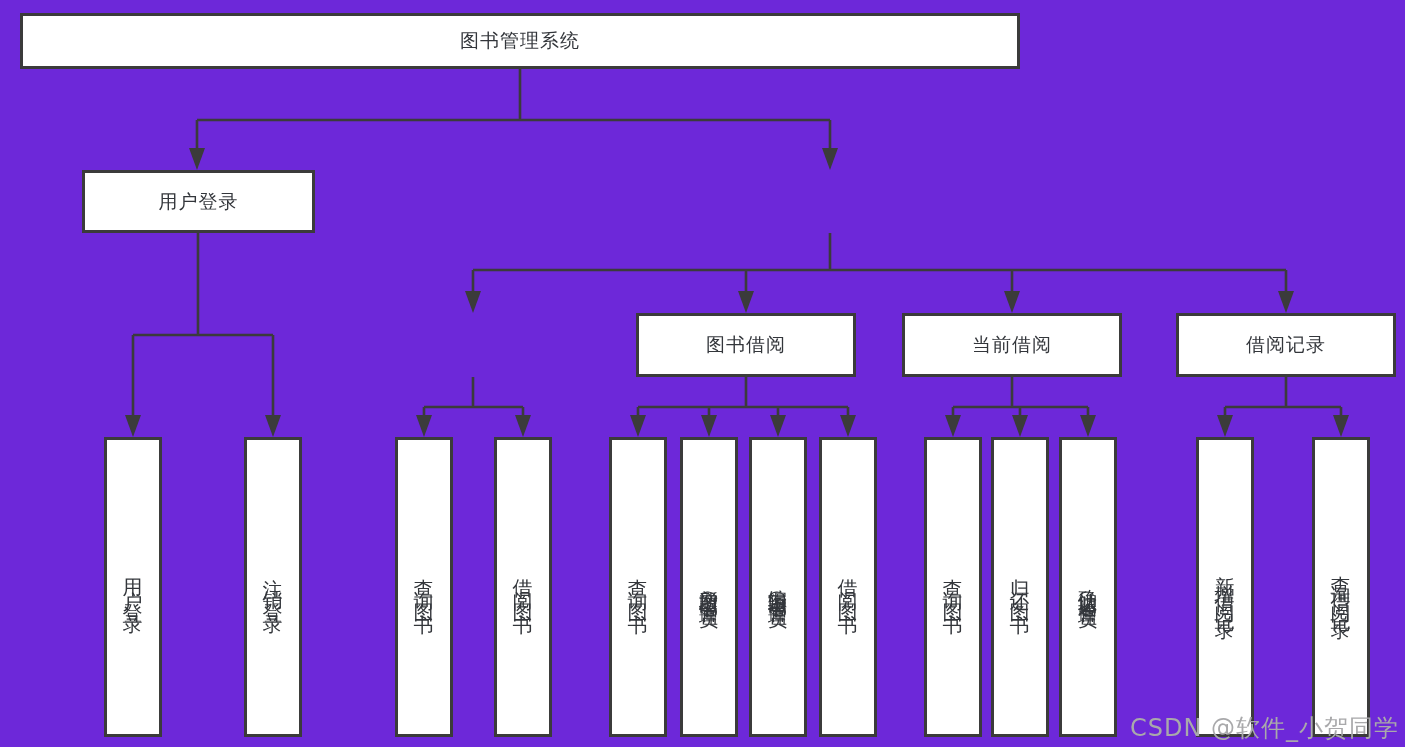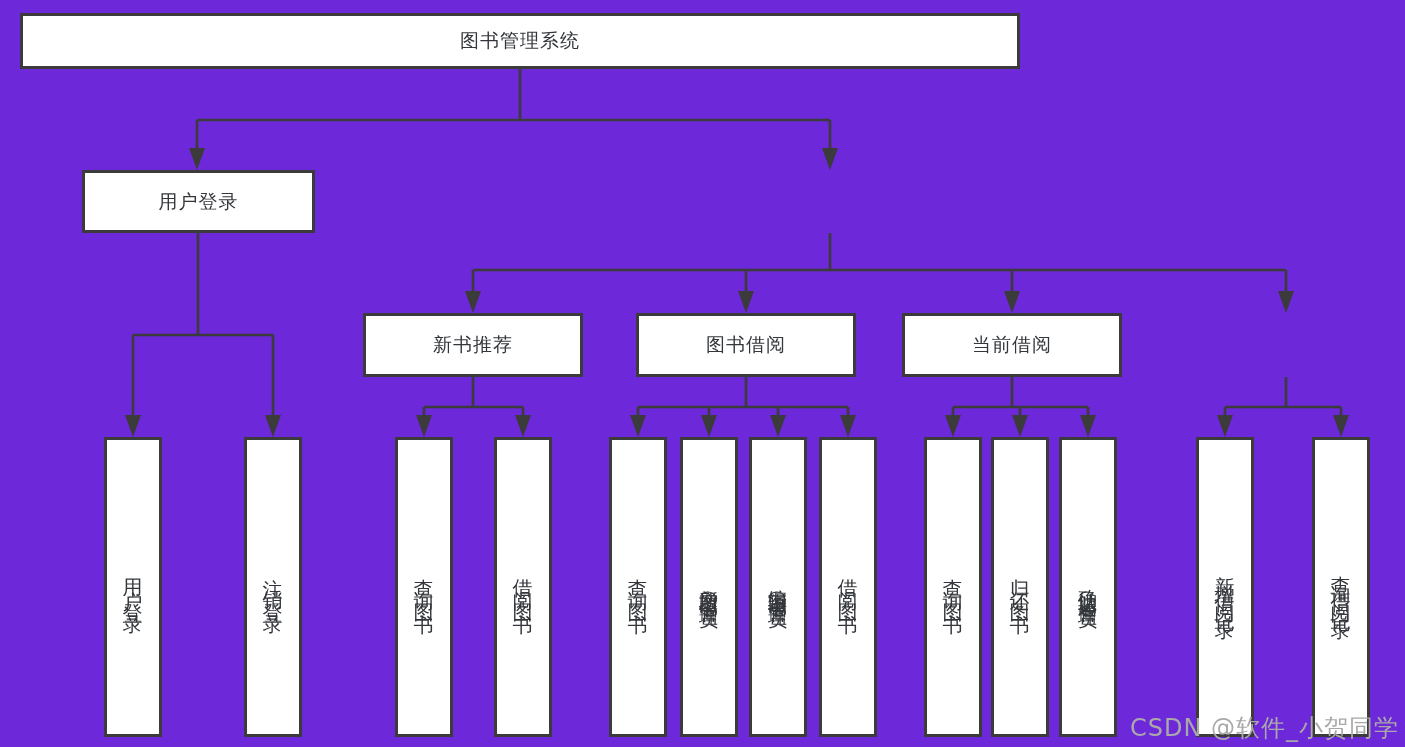--- a/index.html
+++ b/index.html
@@ -91,28 +91,28 @@
   </svg>
 
   <div class="box hbox root" style="left:20px;top:13px;width:1000px;height:56px;">
     <span>图书管理系统</span>
   </div>
 
   <div class="box hbox" style="left:82px;top:170px;width:233px;height:63px;">
     <span>用户登录</span>
   </div>
 
-  <div class="box hbox" style="left:363px;top:313px;width:220px;height:64px;">
-    <span>新书推荐</span>
-  </div>
   <div class="box hbox" style="left:902px;top:313px;width:220px;height:64px;">
     <span>当前借阅</span>
   </div>
   <div class="box hbox" style="left:636px;top:313px;width:220px;height:64px;">
     <span>图书借阅</span>
+  </div>
+  <div class="box hbox" style="left:1176px;top:313px;width:220px;height:64px;">
+    <span>借阅记录</span>
   </div>
 
   <div class="box vbox" style="left:104px;top:437px;width:58px;height:300px;">
     <span class="vtext">用户登录</span>
   </div>
   <div class="box vbox" style="left:244px;top:437px;width:58px;height:300px;">
     <span class="vtext">注销登录</span>
   </div>
 
   <div class="box vbox" style="left:395px;top:437px;width:58px;height:300px;">

